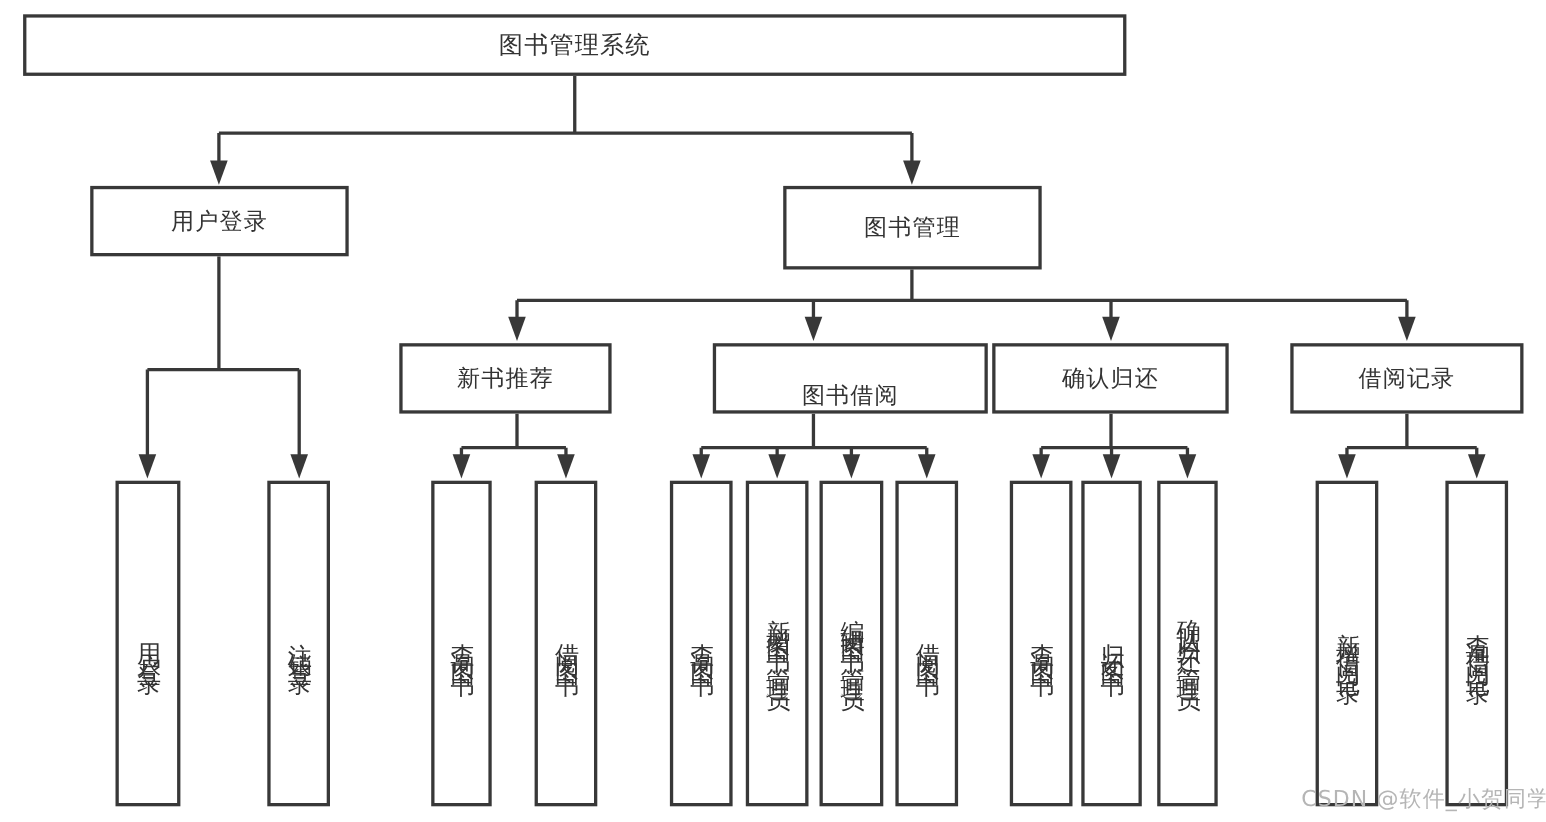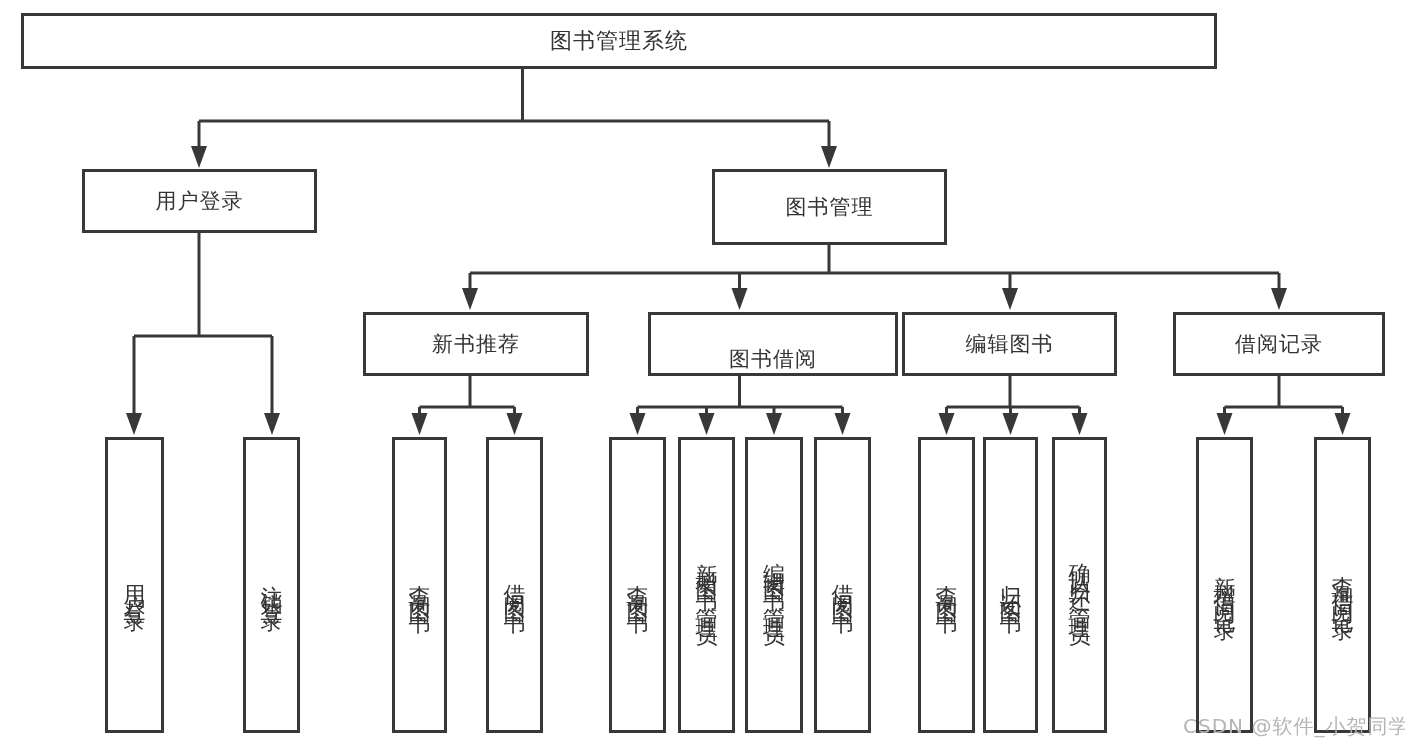--- a/index.html
+++ b/index.html
@@ -68,39 +68,39 @@
 
     <polygon points="938.5,413 954.5,413 946.5,435"></polygon>
     <polygon points="1002.5,413 1018.5,413 1010.5,435"></polygon>
     <polygon points="1071.5,413 1087.5,413 1079.5,435"></polygon>
 
     <polygon points="1216.5,413 1232.5,413 1224.5,435"></polygon>
     <polygon points="1334.5,413 1350.5,413 1342.5,435"></polygon>
   </g>
 </svg>
 
-<div class="node" style="left:21px;top:13px;width:1196px;height:56px;">
+<div class="node" style="left:21px;top:13px;width:1003px;height:56px;">
   <span class="h-label root-label">图书管理系统</span>
 </div>
 
 <div class="node" style="left:82px;top:169px;width:235px;height:64px;">
   <span class="h-label">用户登录</span>
 </div>
 <div class="node" style="left:712px;top:169px;width:235px;height:76px;">
   <span class="h-label">图书管理</span>
 </div>
 
-<div class="node" style="left:363px;top:312px;width:226px;height:64px;">
+<div class="node" style="left:363px;top:312px;width:193px;height:64px;">
   <span class="h-label">新书推荐</span>
 </div>
 <div class="node" style="left:648px;top:312px;width:250px;height:64px;align-items:flex-end;">
   <span class="h-label">图书借阅</span>
 </div>
 <div class="node" style="left:902px;top:312px;width:215px;height:64px;">
-  <span class="h-label">编辑图书</span>
+  <span class="h-label">确认归还</span>
 </div>
 <div class="node" style="left:1173px;top:312px;width:212px;height:64px;">
   <span class="h-label">借阅记录</span>
 </div>
 
 <div class="node" style="left:105px;top:437px;width:59px;height:296px;">
   <span class="v-label">用户登录</span>
 </div>
 <div class="node" style="left:243px;top:437px;width:57px;height:296px;">
   <span class="v-label">注销登录</span>

